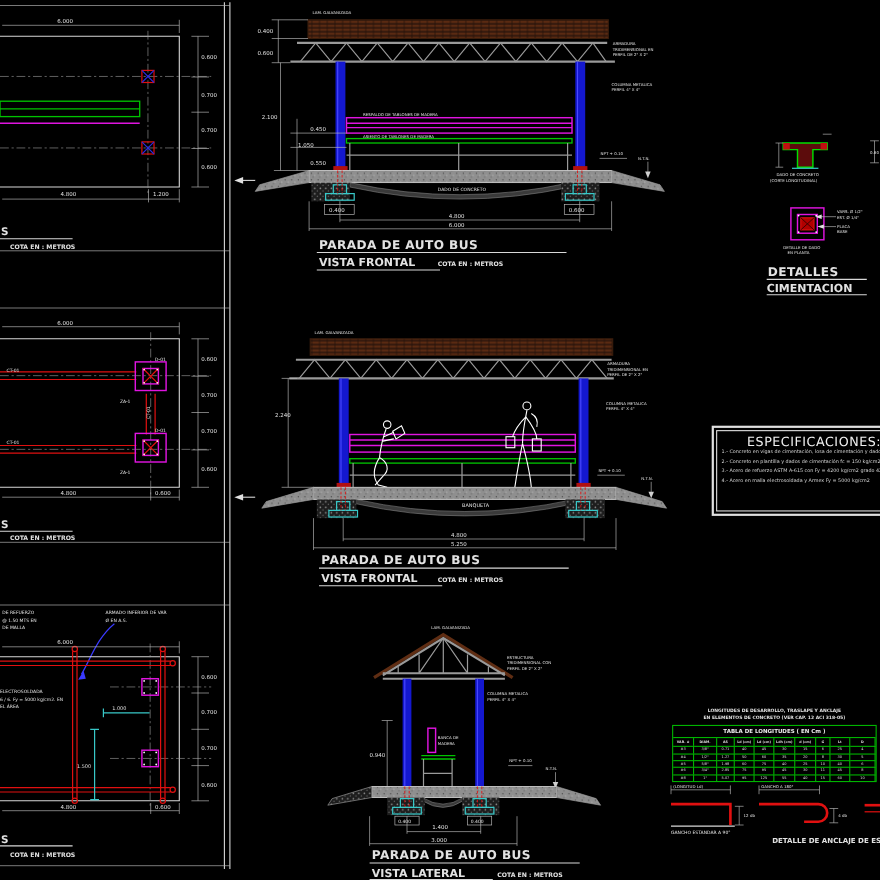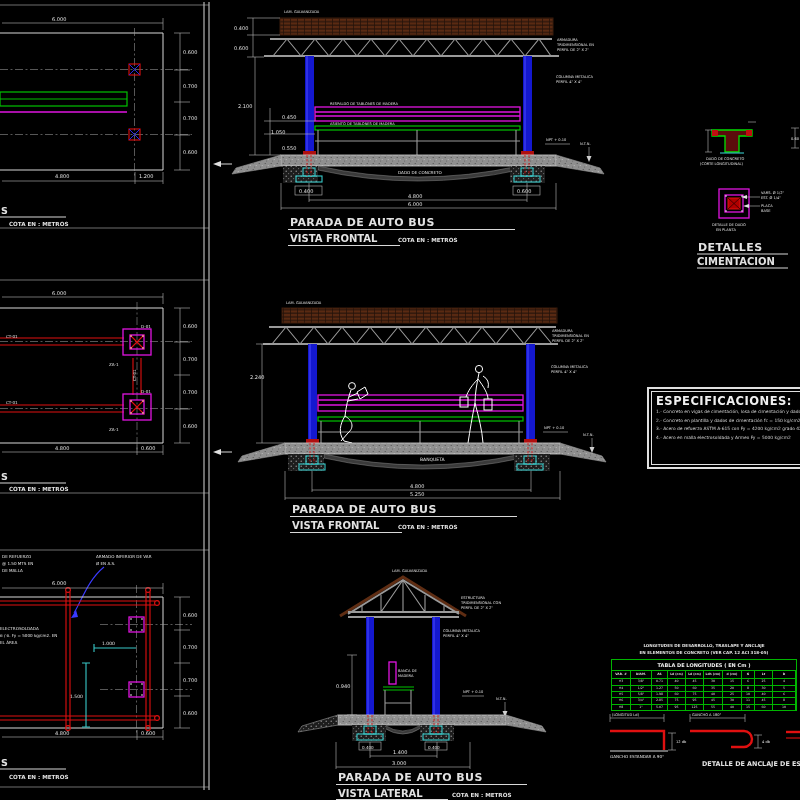--- a/index.html
+++ b/index.html
@@ -17,21 +17,21 @@
   .rd{stroke:#e01010;fill:none;stroke-width:1.1}
   .rd2{stroke:#e01010;fill:none;stroke-width:2.4}
   .gn{stroke:#00c400;fill:none;stroke-width:1.2}
   .mg{stroke:#e014e0;fill:none;stroke-width:1.3}
   .cy{stroke:#38c8c8;fill:none;stroke-width:1.1}
   .gy{stroke:#9a9a9a;fill:none;stroke-width:1.9}
   .gy1{stroke:#9a9a9a;fill:none;stroke-width:1.1}
   .rdd{stroke:#e01010;fill:none;stroke-width:.8;stroke-dasharray:2.4 1.6}
   #specs{position:absolute;left:647px;top:387px;width:163px;height:82px;border:2px solid #e0e0e0;background:#000;overflow:hidden;box-sizing:border-box}
   #specs .inner{position:absolute;left:2px;top:2px;right:2px;bottom:2px;border:1px solid #e0e0e0;padding:2px 4px;overflow:hidden}
-  #specs .stitle{color:#f0f0f0;font-weight:bold;font-size:11.5px;text-align:left;letter-spacing:.5px}
+  #specs .stitle{color:#f0f0f0;font-weight:normal;font-size:11.5px;text-align:right;letter-spacing:.5px}
   #specs .sline{color:#d5d5d5;font-size:4.4px;line-height:1.95;white-space:nowrap}
   #anchor-table{position:absolute;left:611px;top:659px;width:186px;border:1px solid #00b400;background:#000;box-sizing:border-box}
   .at-title{border-bottom:1px solid #00b400;color:#eee;font-weight:bold;font-size:5px;text-align:center;padding:2px 0;font-family:"DejaVu Sans",sans-serif}
   .at-grid{display:grid;grid-template-columns:19px 21px 16px 18px 18px 19px 19px 13px 18px 1fr}
   .atc{border-right:1px solid #00b400;border-top:1px solid #00b400;color:#ddd;font-size:3.2px;line-height:1.7;text-align:center;overflow:hidden;white-space:nowrap;font-family:"DejaVu Sans",sans-serif}
   .ath{font-weight:bold;font-size:3px;padding:1px 0;border-top:none}
 </style>
 </head>
 <body>
 

